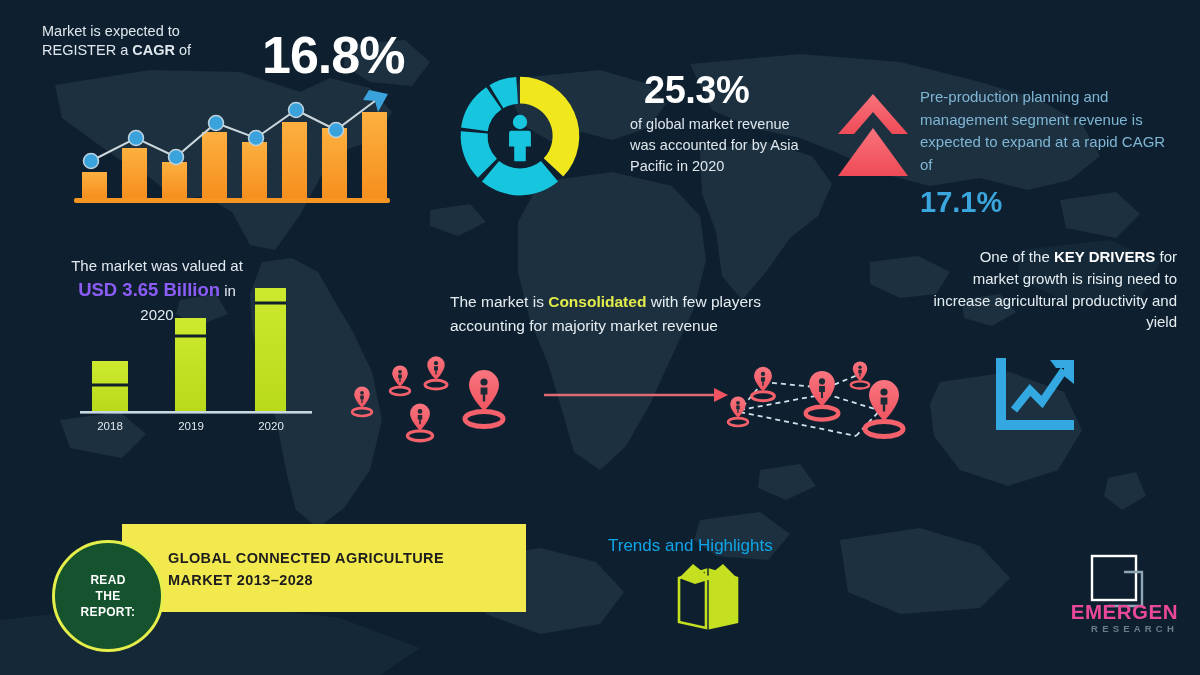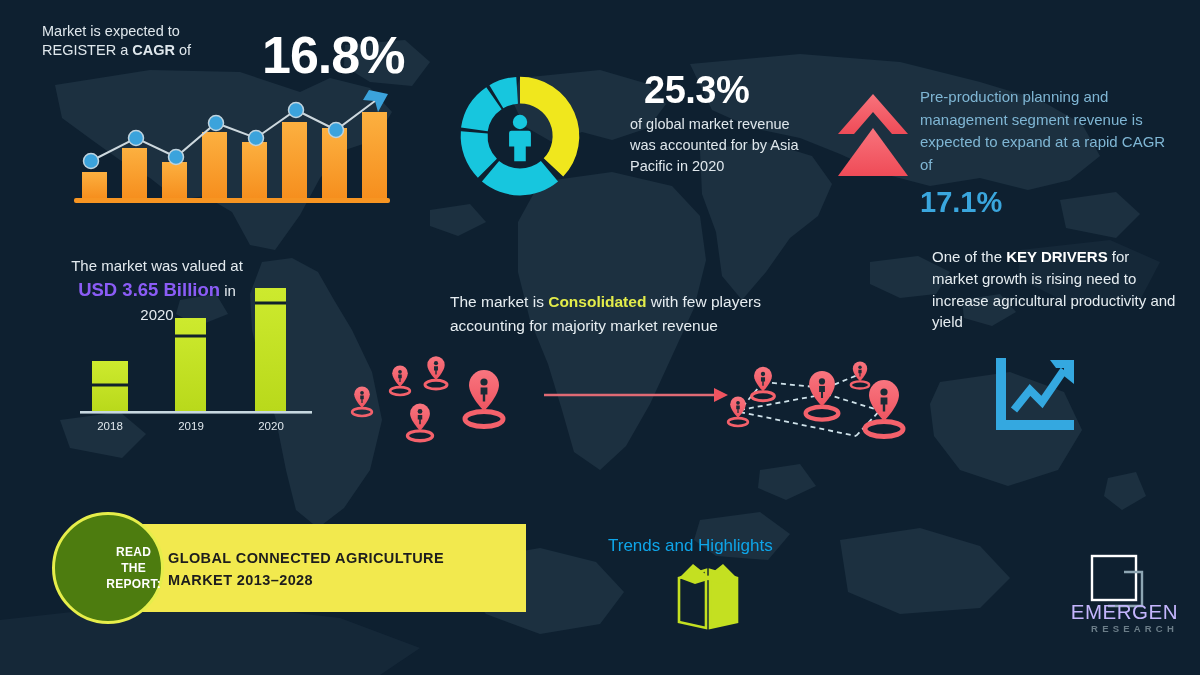--- a/index.html
+++ b/index.html
@@ -35,54 +35,54 @@
 
   
   #val-desc { left:42px; top:255px; width:230px; font-size:15px; color:#e3eaef; line-height:1.45;text-align:center; }
   #val-desc .big { font-size:18.5px; font-weight:700; color:#8b5cf6; }
 
   
   #consol { left:450px; top:290px; width:370px; font-size:15.5px; color:#e6edf1; line-height:1.55; }
   #consol .hl { color:#e3ec4a; font-weight:700; }
 
   
-  #drivers { left:932px; top:246px; width:245px; font-size:15px; color:#e6edf1; line-height:1.45; }
+  #drivers { left:932px; top:246px; width:245px; font-size:15px; color:#e6edf1; line-height:1.45;text-align:right; }
   #drivers .k { font-weight:700; color:#ffffff; }
 
   
   #banner {
     position:absolute; left:122px; top:524px; width:404px; height:88px;
     background:#f2e94e;
   }
   #banner-text {
     position:absolute; left:168px; top:547px; width:330px;
     font-size:14.5px; font-weight:700; color:#1d1d1d;
     letter-spacing:0.4px; line-height:1.55;
   }
   #read-circle {
-    position:absolute; left:52px; top:512px; width:112px; height:112px;
-    border-radius:50%; background:#4d7c0f; border:3px solid #e6ee4a;
-    display:flex; align-items:center; justify-content:flex-end;
+    position:absolute; left:52px; top:540px; width:112px; height:112px;
+    border-radius:50%; background:#14532d; border:3px solid #e6ee4a;
+    display:flex; align-items:center; justify-content:center;
   }
   #read-circle span {
     font-size:12px; font-weight:700; color:#ffffff;
     text-align:center; line-height:1.35; letter-spacing:0.3px;
   }
 
   
   #trends-label {
     position:absolute; left:608px; top:536px; font-size:17px;
     font-weight:400; color:#0ea5e9;
   }
 
   
   #logo { position:absolute; left:1048px; top:550px; width:130px; height:92px; }
   #logo-name {
     position:absolute; left:1048px; top:600px; width:130px;
-    text-align:right; font-size:20.5px; font-weight:400; color:#c4b5fd;
+    text-align:right; font-size:20.5px; font-weight:700; color:#ec4899;
     letter-spacing:0.5px;
   }
   #logo-sub {
     position:absolute; left:1048px; top:623px; width:130px;
     text-align:right; font-size:9.5px; font-weight:700; color:#6b7d88;
     letter-spacing:4.2px;
   }
   svg { display:block; overflow:visible; }
 </style>
 </head>

